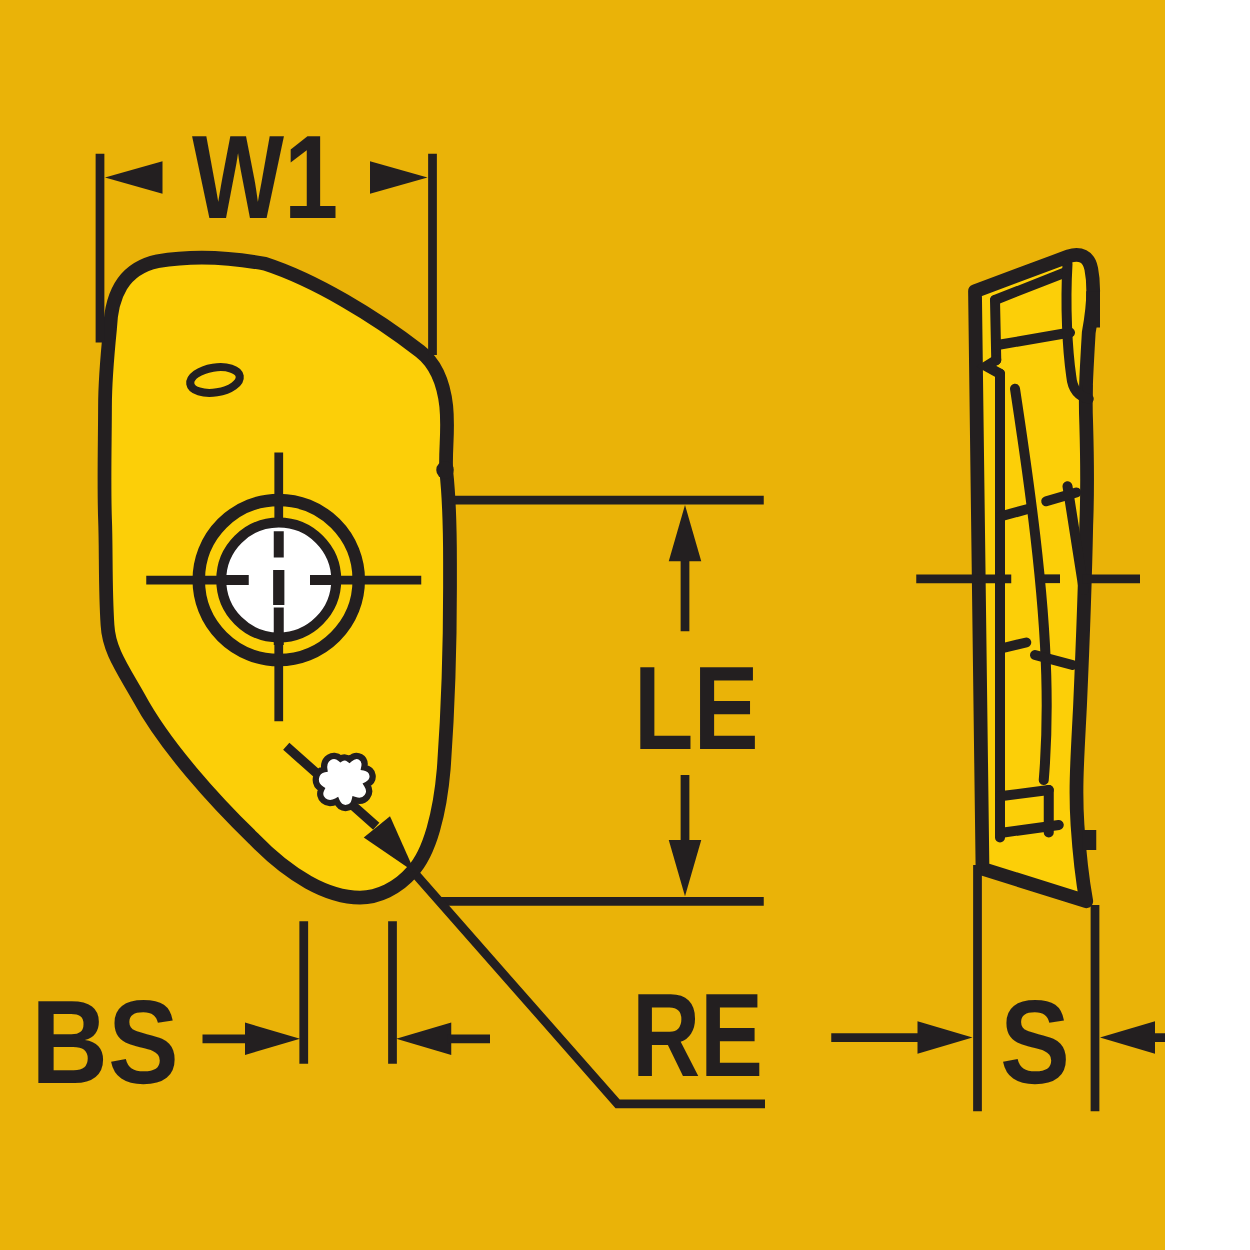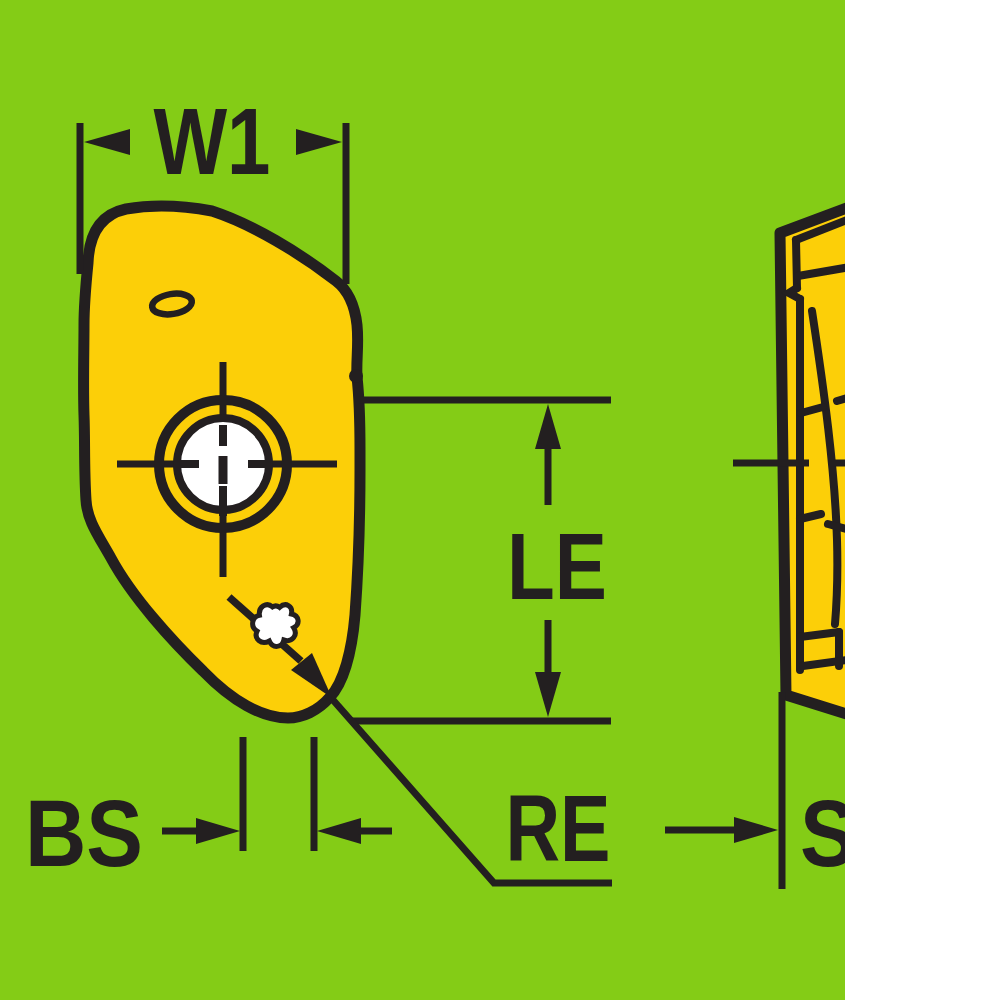--- a/index.html
+++ b/index.html
@@ -1,16 +1,16 @@
 <!DOCTYPE html>
 <html><head>
 <meta charset="utf-8">
 <style>
   html,body{margin:0;padding:0;background:#ffffff;}
-  .canvas{position:relative;width:845px;height:1000px;background:#84cc16;overflow:hidden;text-decoration:underline;}
+  .canvas{position:relative;width:932px;height:1000px;background:#eab308;overflow:hidden;text-decoration:underline;}
   svg{display:block;}
   .ln{stroke:#231F20;fill:none;}
   .blk{fill:#231F20;stroke:none;}
   .dim-label{
     font-family:"Liberation Sans","DejaVu Sans",sans-serif;
     font-weight:bold;
     font-size:95px;
     fill:#231F20;
   }
 </style>

